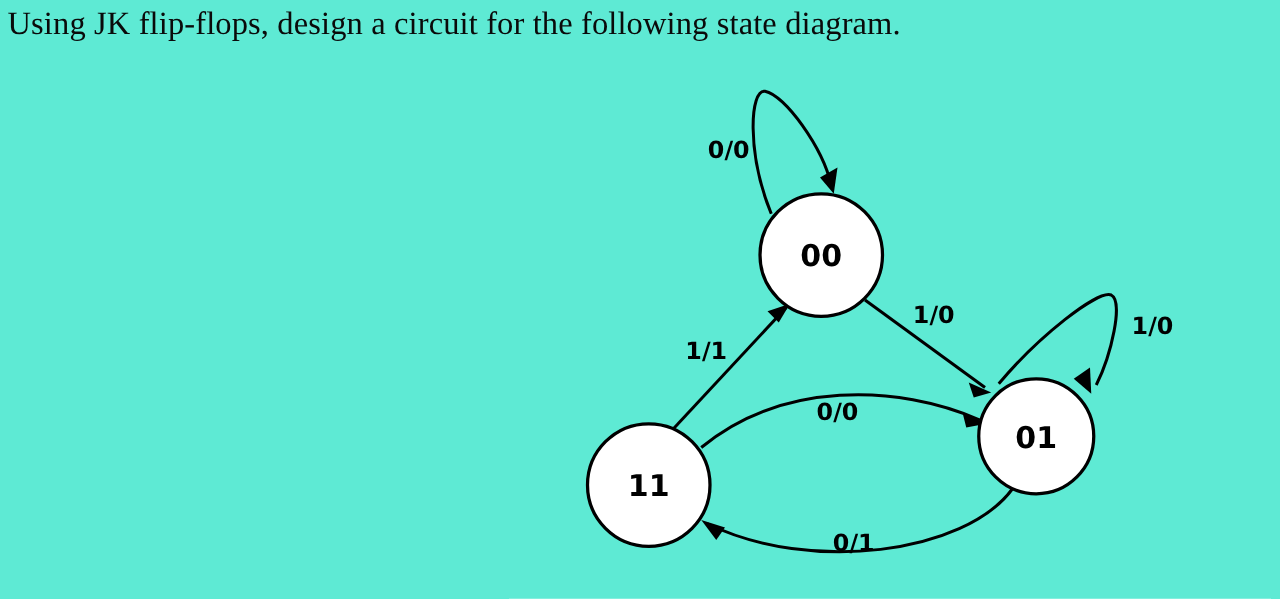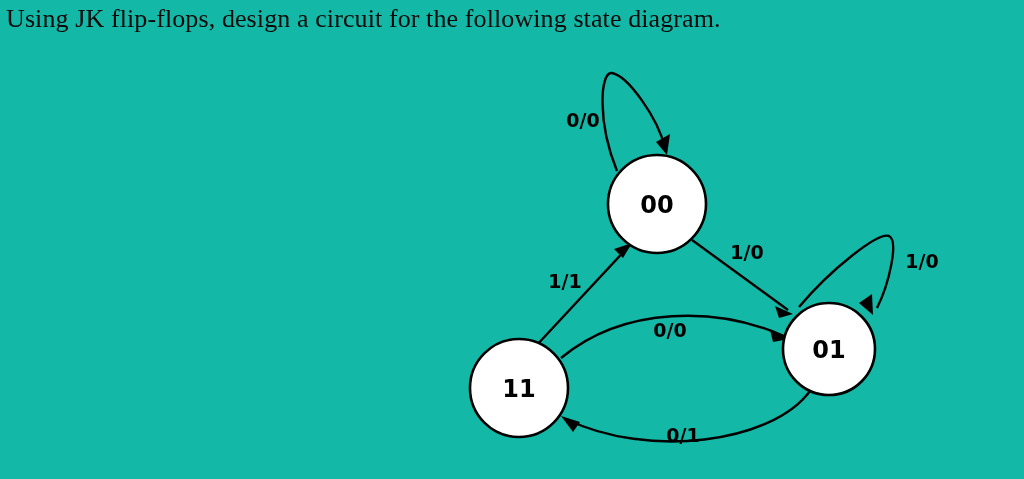--- a/index.html
+++ b/index.html
@@ -13,21 +13,21 @@
     position: relative;
     overflow: hidden;
     font-family: "Liberation Sans", sans-serif;
   }
   #page {
     position: absolute;
     left: 0;
     top: 0;
     width: 1024px;
     height: 479px;
-    background: #14b8a6;
+    background: #5eead4;
   }
   #prompt-text {
     position: absolute;
     left: 6px;
     top: 4px;
     font-family: "Liberation Serif", "DejaVu Serif", serif;
     font-size: 26px;
     font-weight: 400;
     color: #0a0a0a;
     letter-spacing: 0.1px;

